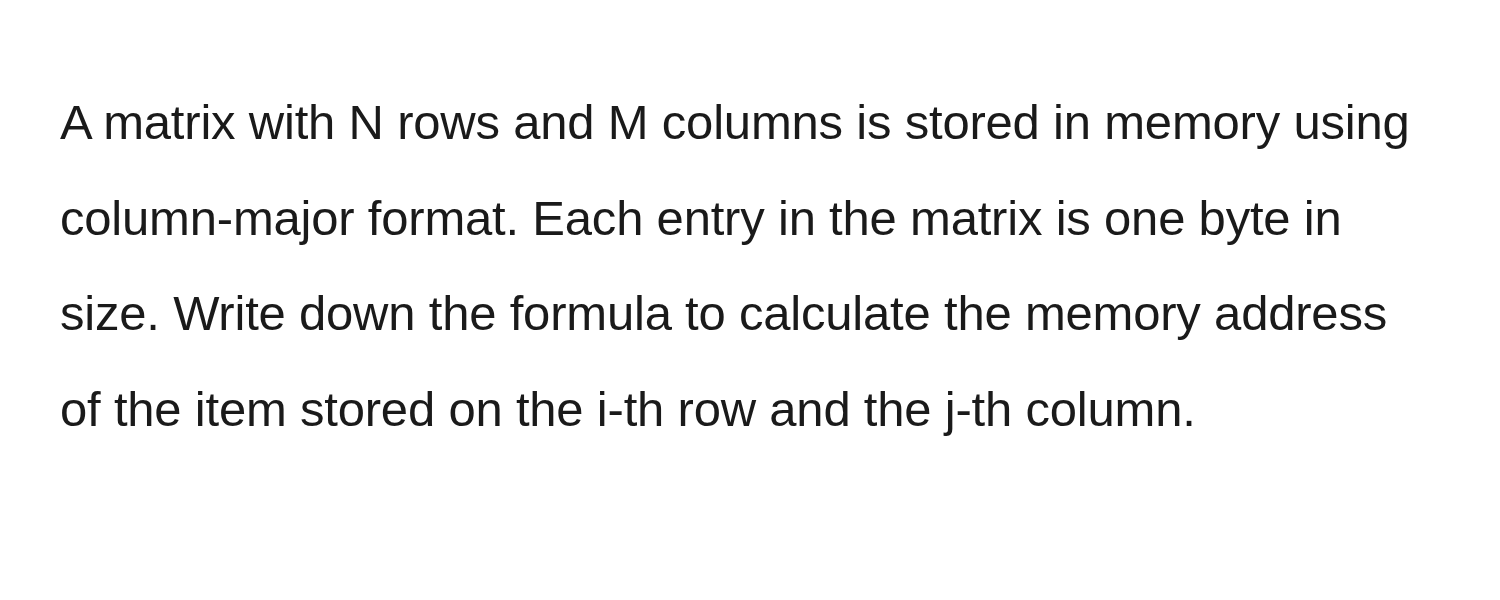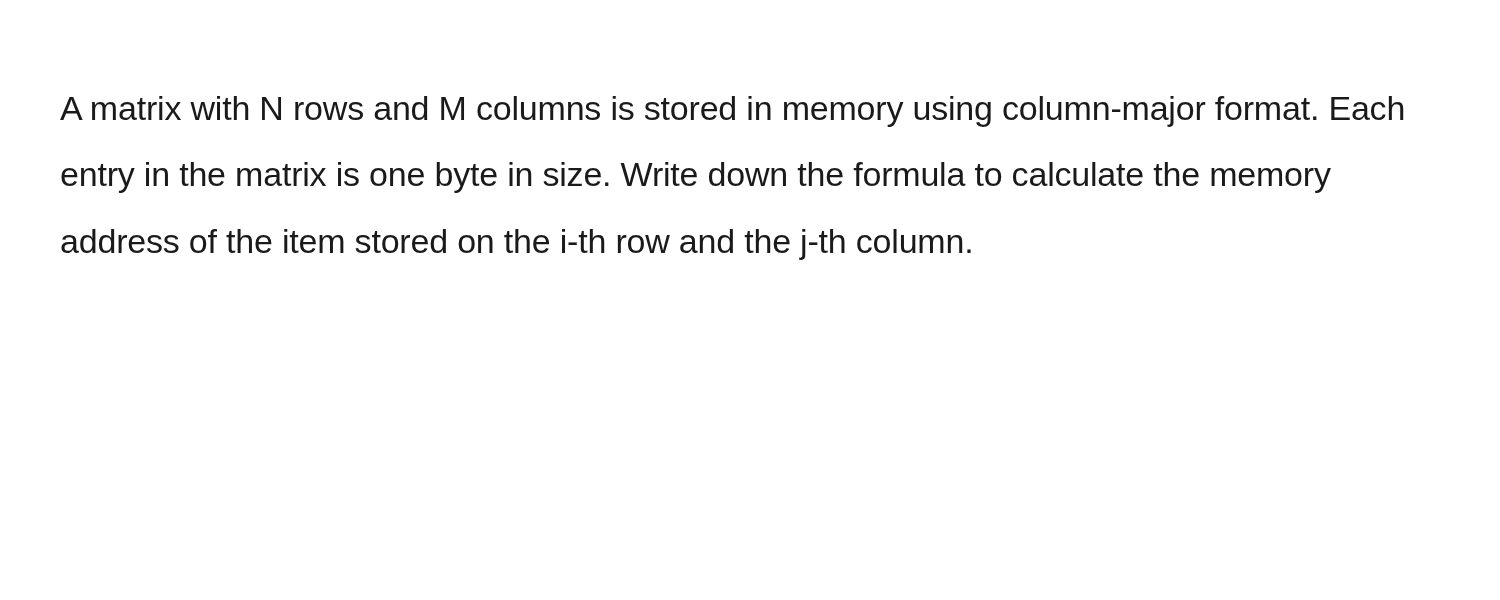--- a/index.html
+++ b/index.html
@@ -9,21 +9,21 @@
     }
     body {
       width: 1500px;
       height: 600px;
       background: #ffffff;
       font-family: -apple-system, BlinkMacSystemFont, "Segoe UI", Helvetica, Arial, sans-serif;
       padding: 75px 60px 60px 60px;
       overflow: hidden;
     }
     .question-text {
-      font-size: 34px;
+      font-size: 49px;
       line-height: 1.95;
       color: #1a1a1a;
       font-weight: 400;
       letter-spacing: -0.2px;
     }
   </style>
 </head>
 <body>
 
 <p class="question-text">A matrix with N rows and M columns is stored in memory using column-major format. Each entry in the matrix is one byte in size. Write down the formula to calculate the memory address of the item stored on the i-th row and the j-th column.</p>

